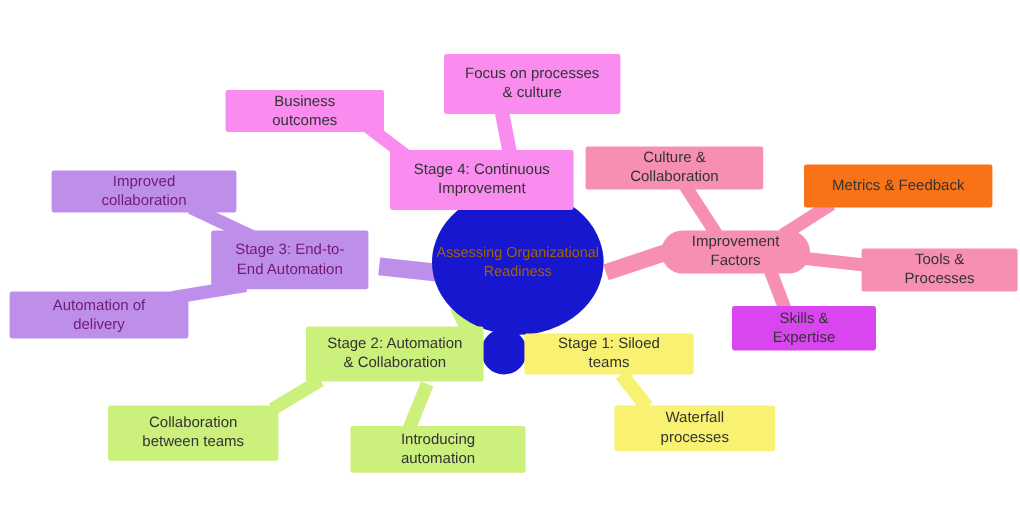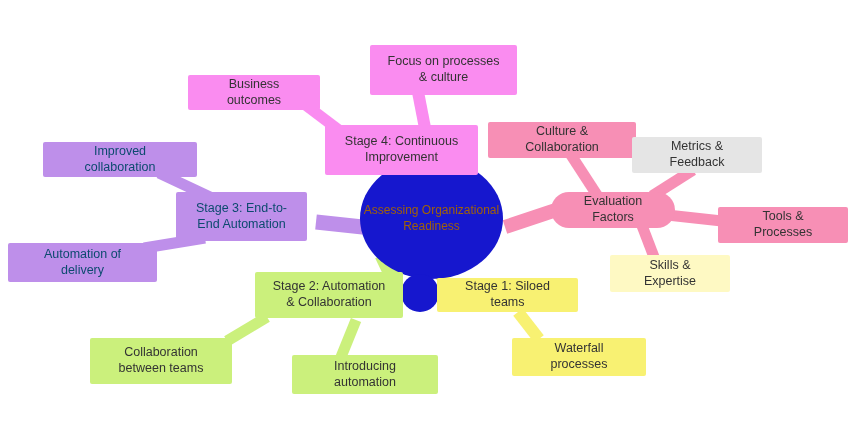--- a/index.html
+++ b/index.html
@@ -38,21 +38,21 @@
     align-items: center;
     justify-content: center;
     text-align: center;
     font-size: 12.5px;
     line-height: 1.25;
     padding: 2px 15px;
     box-sizing: border-box;
     border-radius: 2px;
   }
   .dark-text  { color: #333333; }
-  .light-text { color: #0c4a6e; }
+  .light-text { color: #701a75; }
   .pill { border-radius: 18px; }
 </style>
 </head>
 <body>
 
 <div id="canvas">
 
   <svg id="edges" width="850" height="440">
 
     <line x1="402" y1="162" x2="433" y2="192" stroke-width="18" stroke="#FA8CF0"></line>
@@ -78,25 +78,25 @@
   </svg>
 
   <div class="root-shape" style="left: 360px; top: 158px; width: 143px; height: 121px; background-color: rgb(22, 23, 206);"></div>
   <div class="root-shape" style="left: 401px; top: 274px; width: 38px; height: 38px; background-color: rgb(22, 23, 206);"></div>
   <div class="root-label" style="left: 360px; top: 158px; width: 143px; height: 121px; color: #a16207;">Assessing Organizational Readiness</div>
 
   <div class="node dark-text" style="left: 325px; top: 125px; width: 153px; height: 50px; background-color: rgb(250, 140, 240);">Stage 4: Continuous Improvement</div>
   <div class="node dark-text" style="left: 188px; top: 75px; width: 132px; height: 35px; background-color: rgb(250, 140, 240);">Business outcomes</div>
   <div class="node dark-text" style="left: 370px; top: 45px; width: 147px; height: 50px; background-color: rgb(250, 140, 240);">Focus on processes &amp; culture</div>
 
-  <div class="node pill dark-text" style="left: 551px; top: 192px; width: 124px; height: 36px; background-color: rgb(247, 143, 181);">Evaluation Factors</div>
+  <div class="node pill dark-text" style="left: 551px; top: 192px; width: 124px; height: 36px; background-color: rgb(247, 143, 181);">Improvement Factors</div>
   <div class="node dark-text" style="left: 488px; top: 122px; width: 148px; height: 36px; background-color: rgb(247, 143, 181);">Culture &amp; Collaboration</div>
-  <div class="node dark-text" style="left: 632px; top: 137px; width: 130px; height: 36px; background-color: #e5e5e5;">Metrics &amp; Feedback</div>
+  <div class="node dark-text" style="left: 670px; top: 137px; width: 157px; height: 36px; background-color: #f97316;">Metrics &amp; Feedback</div>
   <div class="node dark-text" style="left: 718px; top: 207px; width: 130px; height: 36px; background-color: rgb(247, 143, 181);">Tools &amp; Processes</div>
-  <div class="node dark-text" style="left: 610px; top: 255px; width: 120px; height: 37px; background-color: #fef9c3;">Skills &amp; Expertise</div>
+  <div class="node dark-text" style="left: 610px; top: 255px; width: 120px; height: 37px; background-color: #d946ef;">Skills &amp; Expertise</div>
 
   <div class="node light-text" style="left: 176px; top: 192px; width: 131px; height: 49px; background-color: rgb(190, 143, 234);">Stage 3: End-to-End Automation</div>
   <div class="node light-text" style="left: 43px; top: 142px; width: 154px; height: 35px; background-color: rgb(190, 143, 234);">Improved collaboration</div>
   <div class="node light-text" style="left: 8px; top: 243px; width: 149px; height: 39px; background-color: rgb(190, 143, 234);">Automation of delivery</div>
 
   <div class="node dark-text" style="left: 255px; top: 272px; width: 148px; height: 46px; background-color: rgb(203, 240, 124);">Stage 2: Automation &amp; Collaboration</div>
   <div class="node dark-text" style="left: 292px; top: 355px; width: 146px; height: 39px; background-color: rgb(203, 240, 124);">Introducing automation</div>
   <div class="node dark-text" style="left: 90px; top: 338px; width: 142px; height: 46px; background-color: rgb(203, 240, 124);">Collaboration between teams</div>
 
   <div class="node dark-text" style="left: 437px; top: 278px; width: 141px; height: 34px; background-color: rgb(248, 241, 114);">Stage 1: Siloed teams</div>

